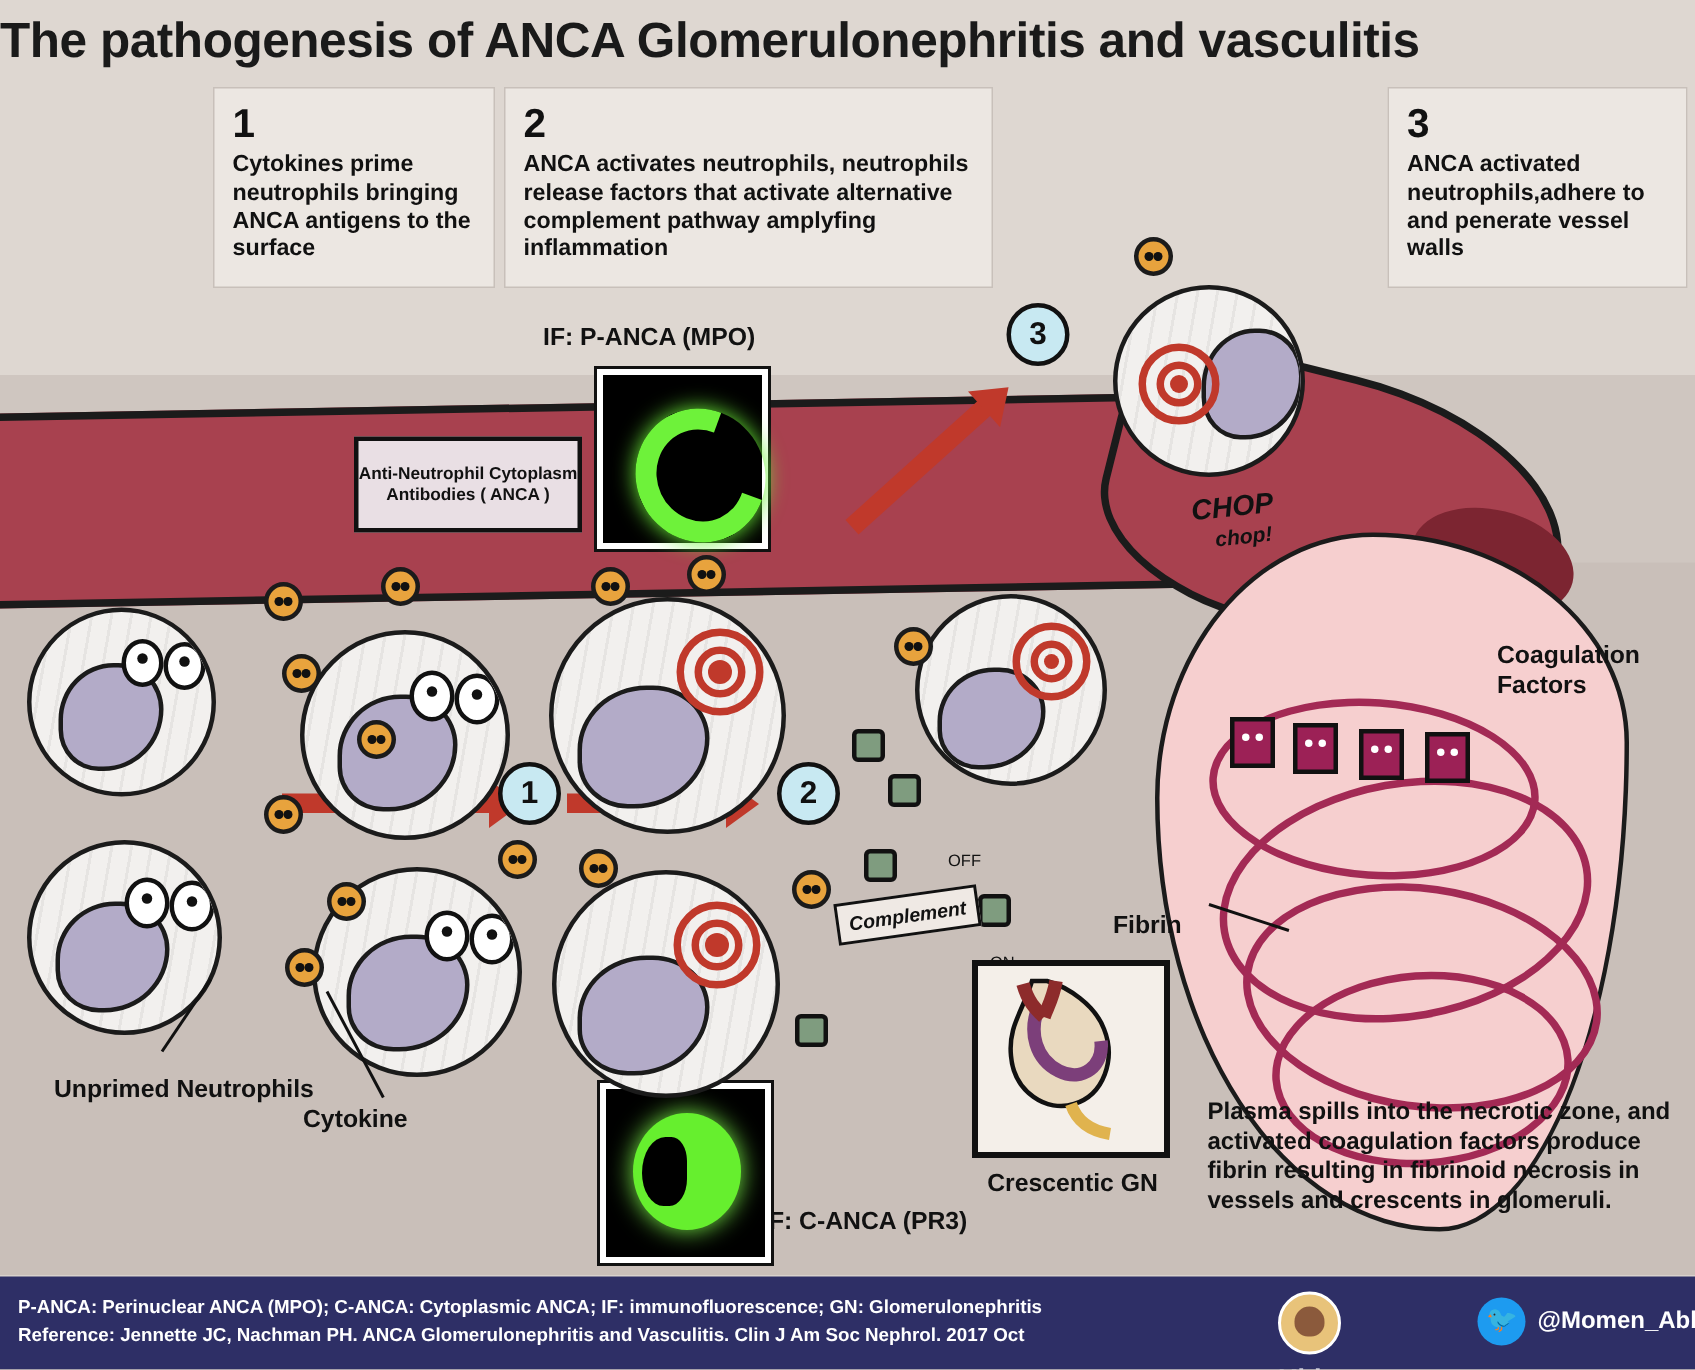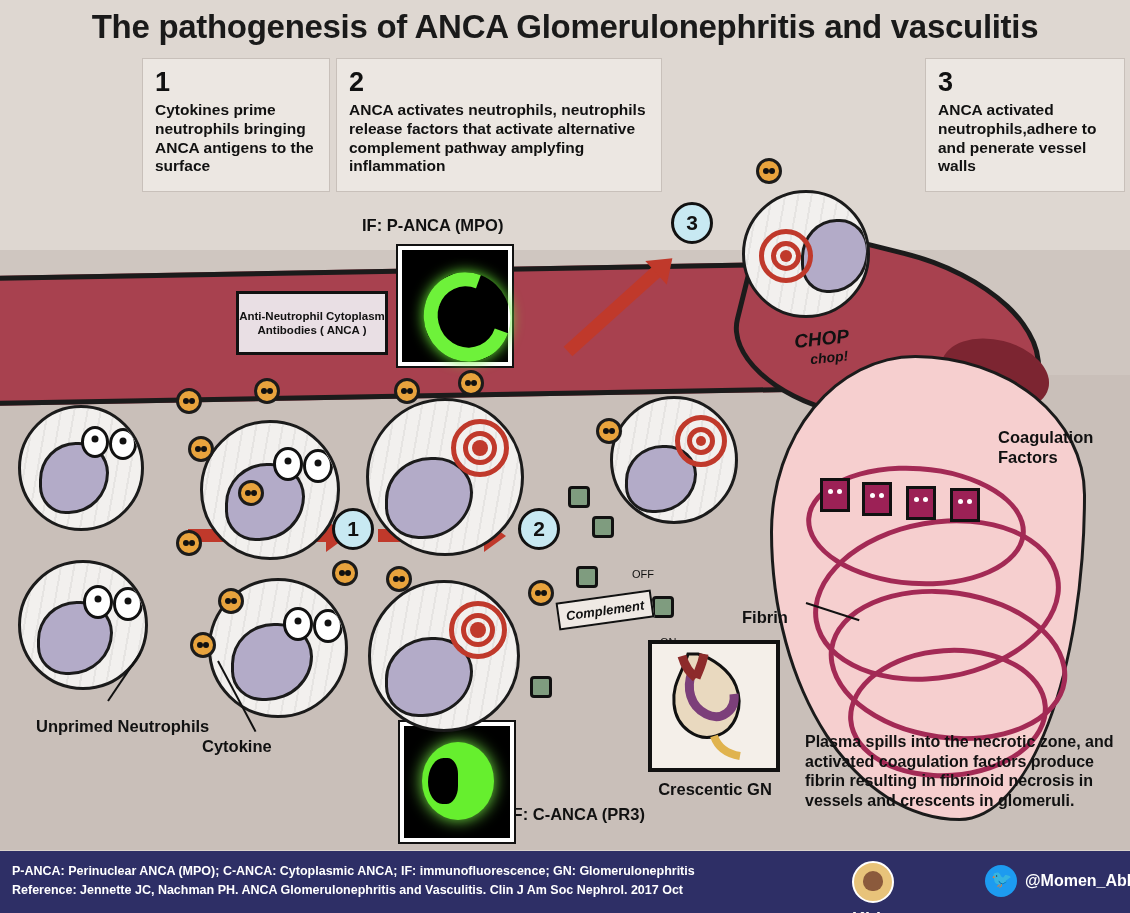--- a/index.html
+++ b/index.html
@@ -12,21 +12,21 @@
   }
   .stage{position:absolute;inset:0;}
 
   
   .bg-top{position:absolute;left:0;top:0;width:1130px;height:260px;background:#ded7d1;}
   .bg-mid{position:absolute;left:0;top:250px;width:1130px;height:600px;background:#cfc6c0;}
   .bg-tissue{position:absolute;left:0;top:375px;width:1130px;height:475px;background:#c9bfb9;}
 
   
   .title{
-    position:absolute;left:0;top:8px;width:1130px;text-align:center;
+    position:absolute;left:0;top:8px;width:1130px;
     font-size:33px;font-weight:bold;color:#1a1a1a;letter-spacing:-0.3px;
   }
 
   
   .card{
     position:absolute;background:#ece7e2;border:1px solid #c8c0ba;
     padding:8px 12px 10px 12px;box-sizing:border-box;
     color:#111;line-height:1.18;
   }
   .card .num{font-size:27px;font-weight:bold;display:block;margin-bottom:2px;}

